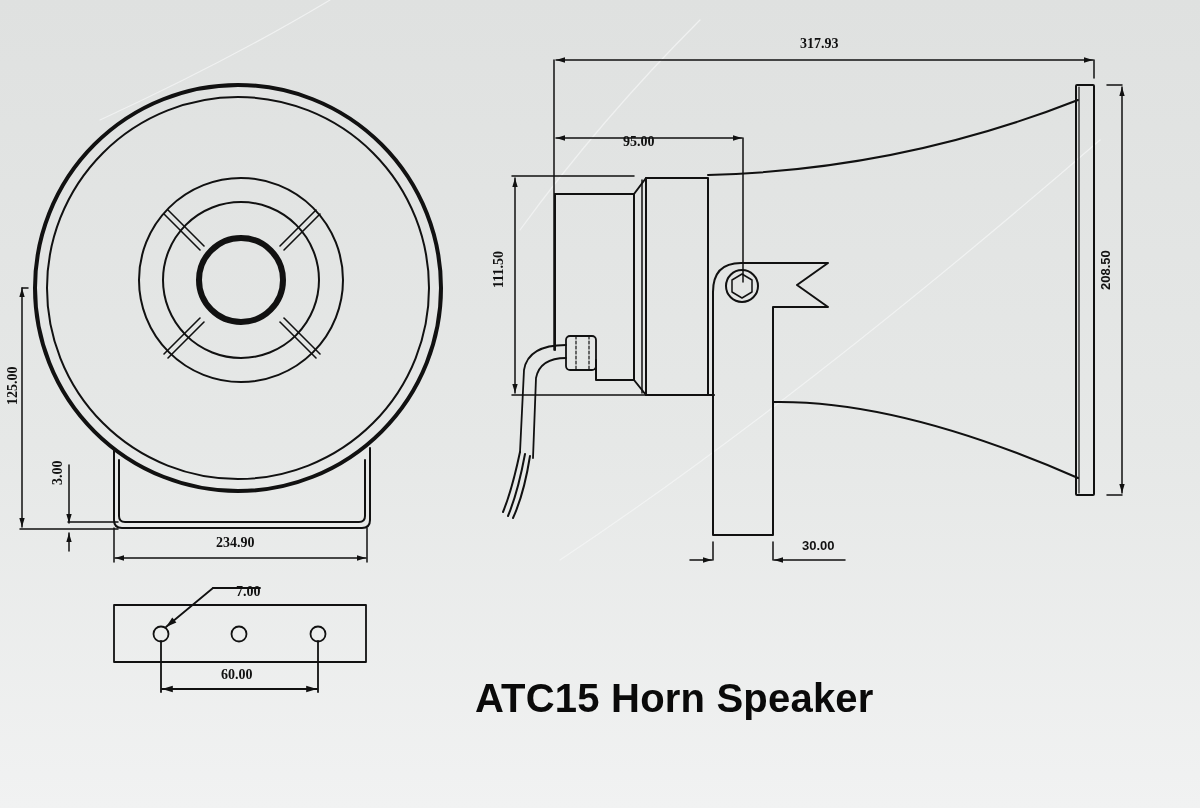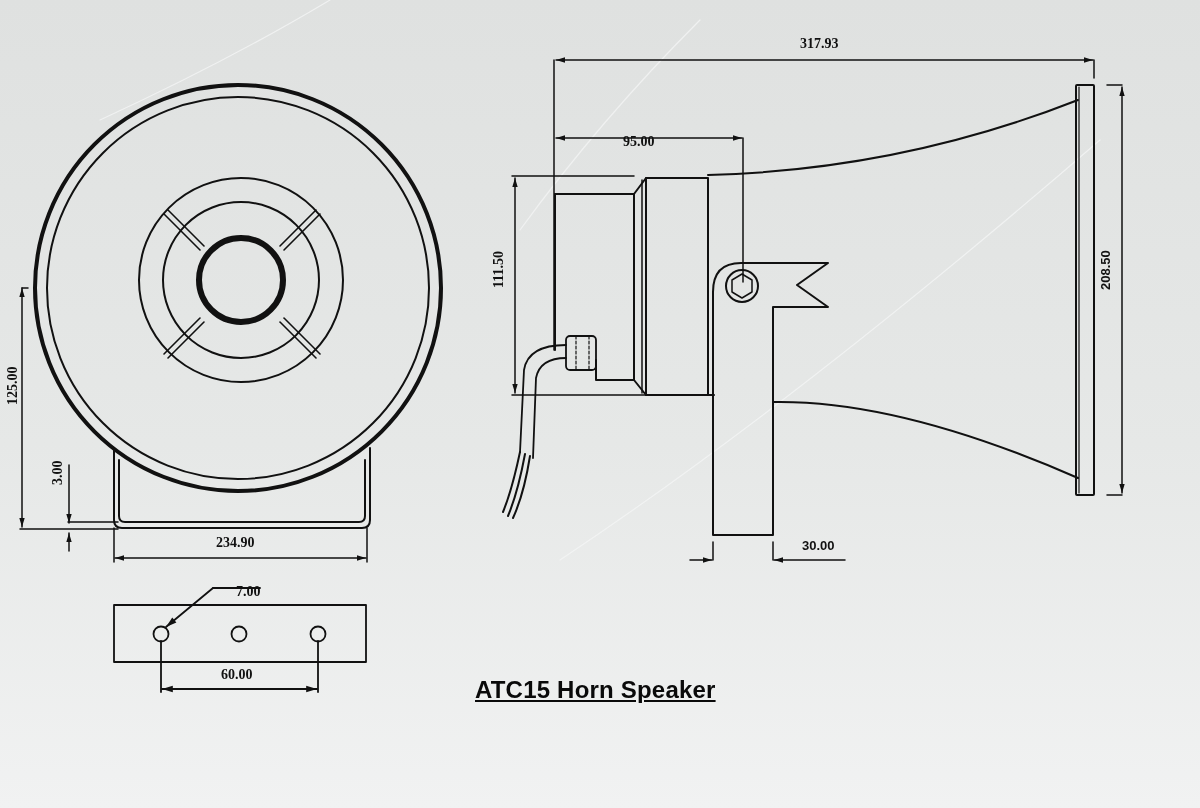--- a/index.html
+++ b/index.html
@@ -21,23 +21,22 @@
       font-size: 14px;
       color: #111;
       white-space: nowrap;
       line-height: 1;
     }
     .dim-label.sans { font-family: "Liberation Sans", sans-serif; font-weight: bold; font-size: 13px; }
     .vert { transform-origin: left top; transform: rotate(-90deg); }
     #title {
       position: absolute; left: 475px; top: 676px;
       font-family: "Liberation Sans", sans-serif;
-      font-weight: bold; font-size: 24px; color: #0a0a0a;
+      font-weight: bold; font-size: 40px; color: #0a0a0a;
       letter-spacing: 0.2px;
-      text-decoration: underline;
     }
   </style>
 </head>
 <body>
 
 <div id="paper">
 
   <svg width="1200" height="808" viewBox="0 0 1200 808" fill="none" stroke="#111" stroke-linecap="round" stroke-linejoin="round">
     <defs>
       <marker id="arr" viewBox="0 0 10 10" refX="10" refY="5" markerWidth="9" markerHeight="6" orient="auto-start-reverse">

